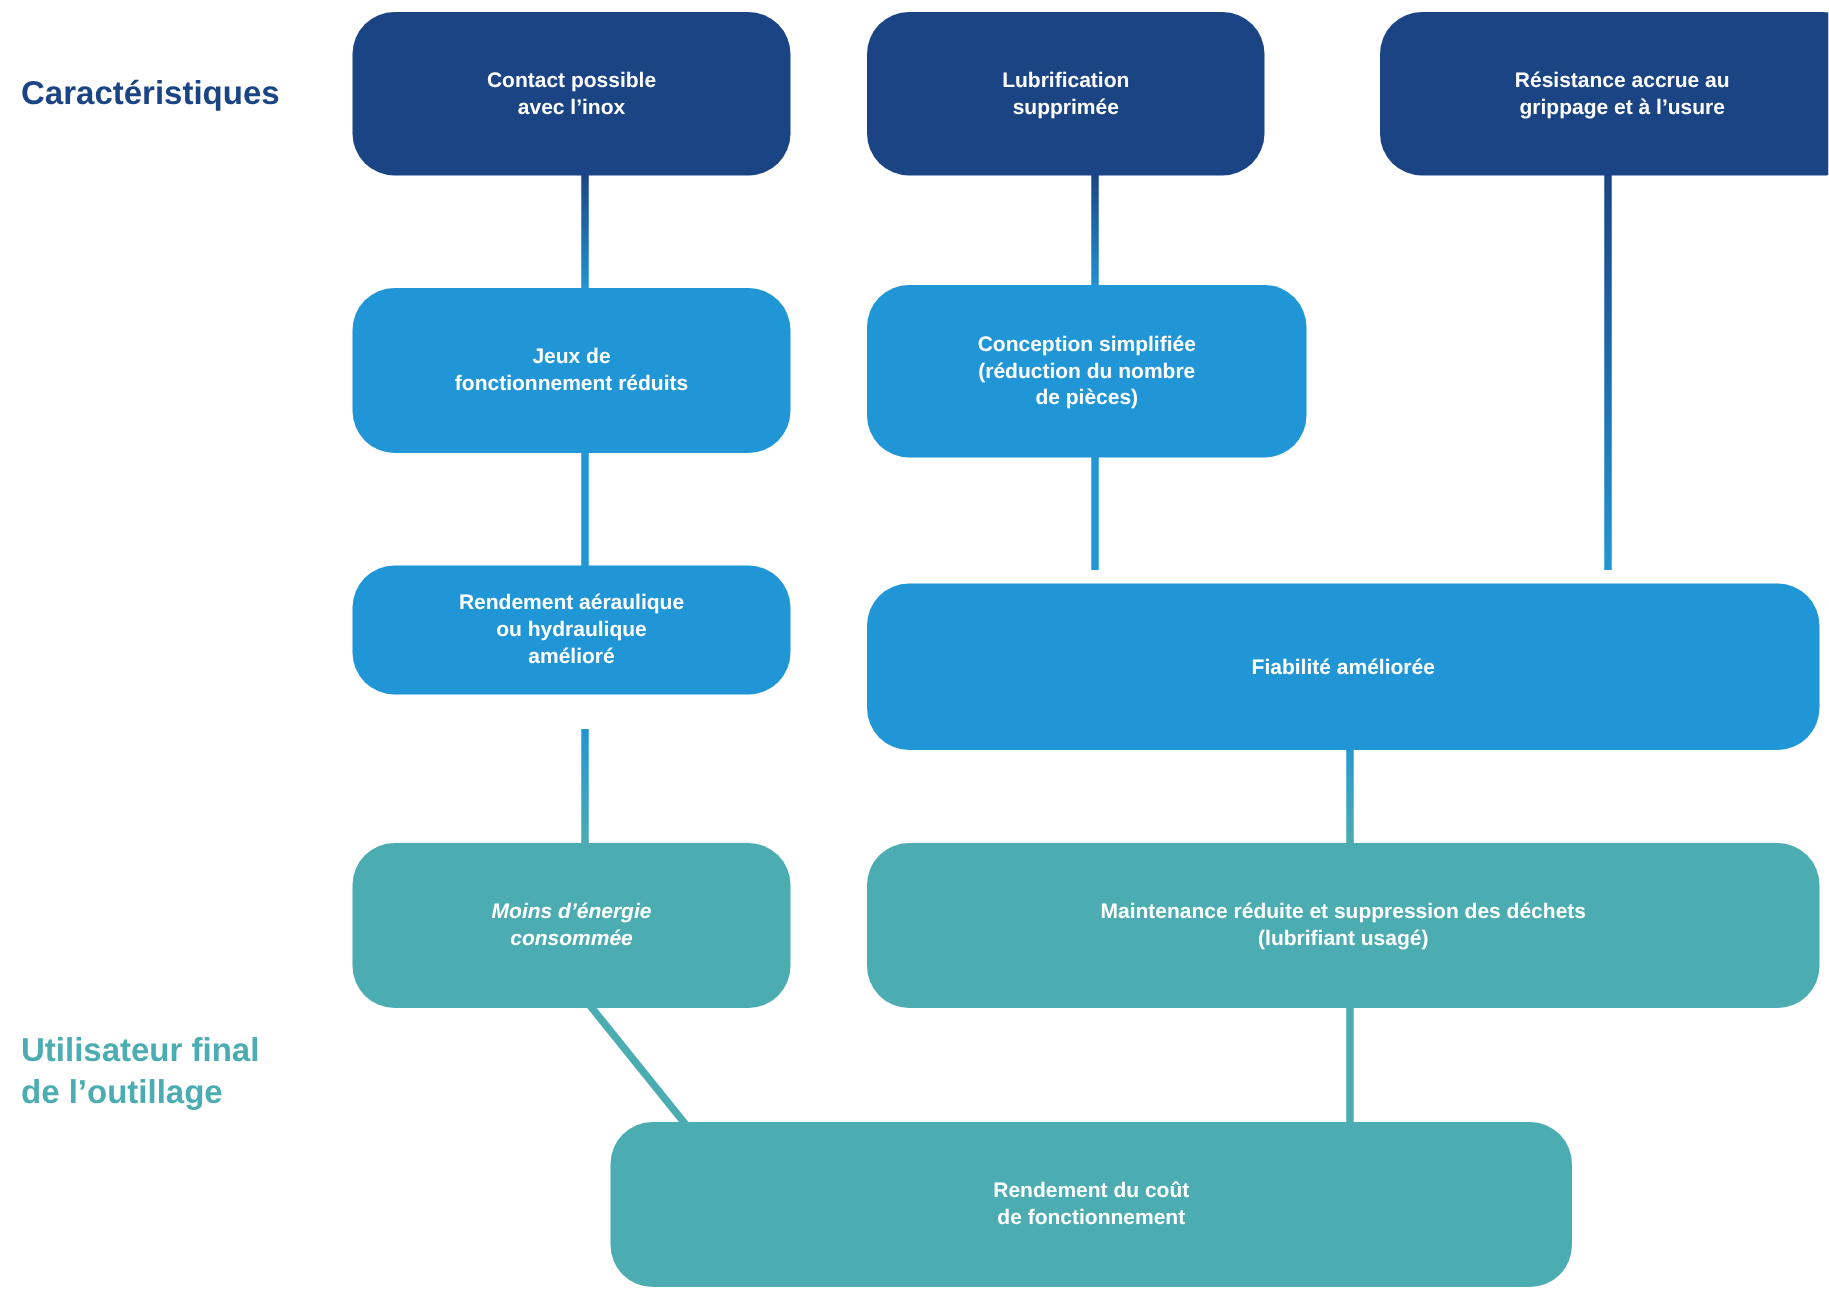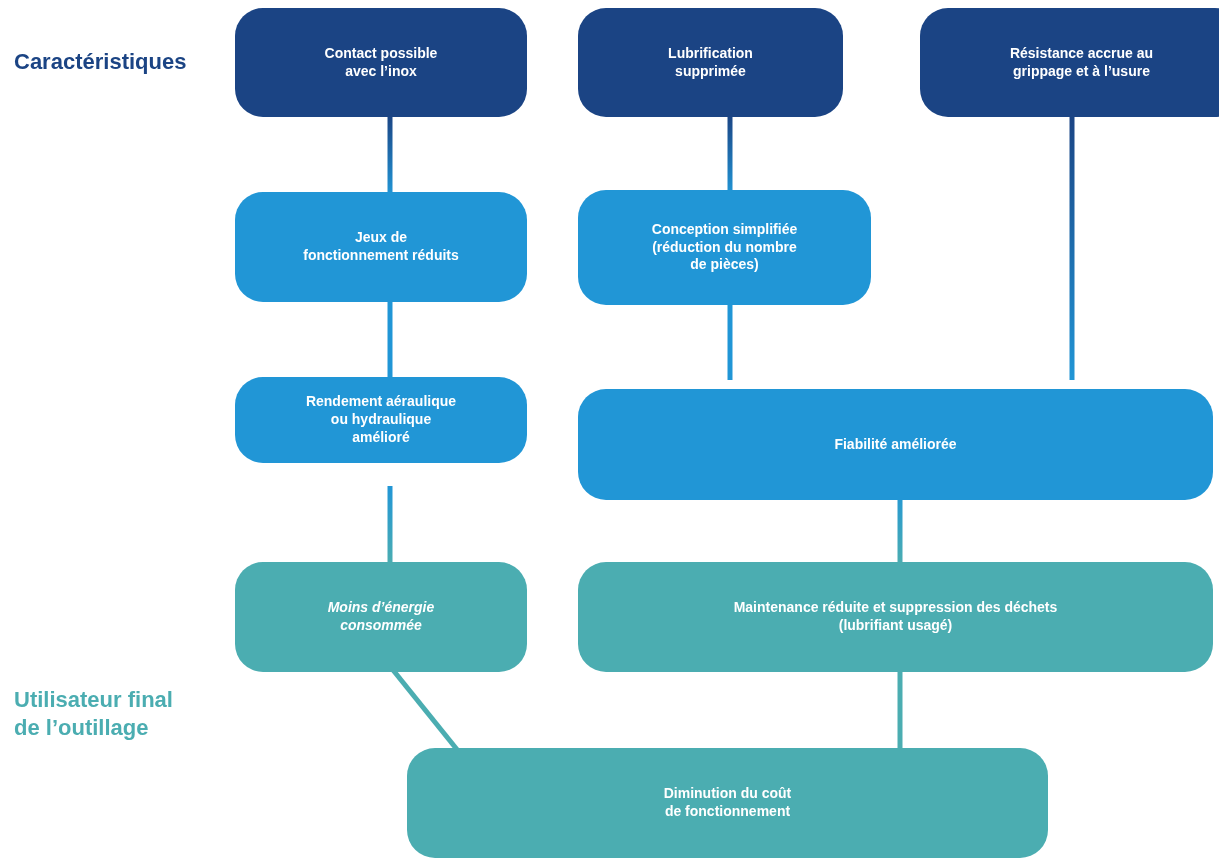--- a/index.html
+++ b/index.html
@@ -107,16 +107,16 @@
 de pièces)</div>
   <div class="box blue" id="b-rendement">Rendement aéraulique
 ou hydraulique
 amélioré</div>
   <div class="box blue" id="b-fiabilite">Fiabilité améliorée</div>
 
   <div class="box teal" id="b-energie">Moins d’énergie
 consommée</div>
   <div class="box teal" id="b-maintenance">Maintenance réduite et suppression des déchets
 (lubrifiant usagé)</div>
-  <div class="box teal" id="b-cout">Diminution du coût
+  <div class="box teal" id="b-cout">Rendement du coût
 de fonctionnement</div>
 
 </div>
 
 </body></html>

